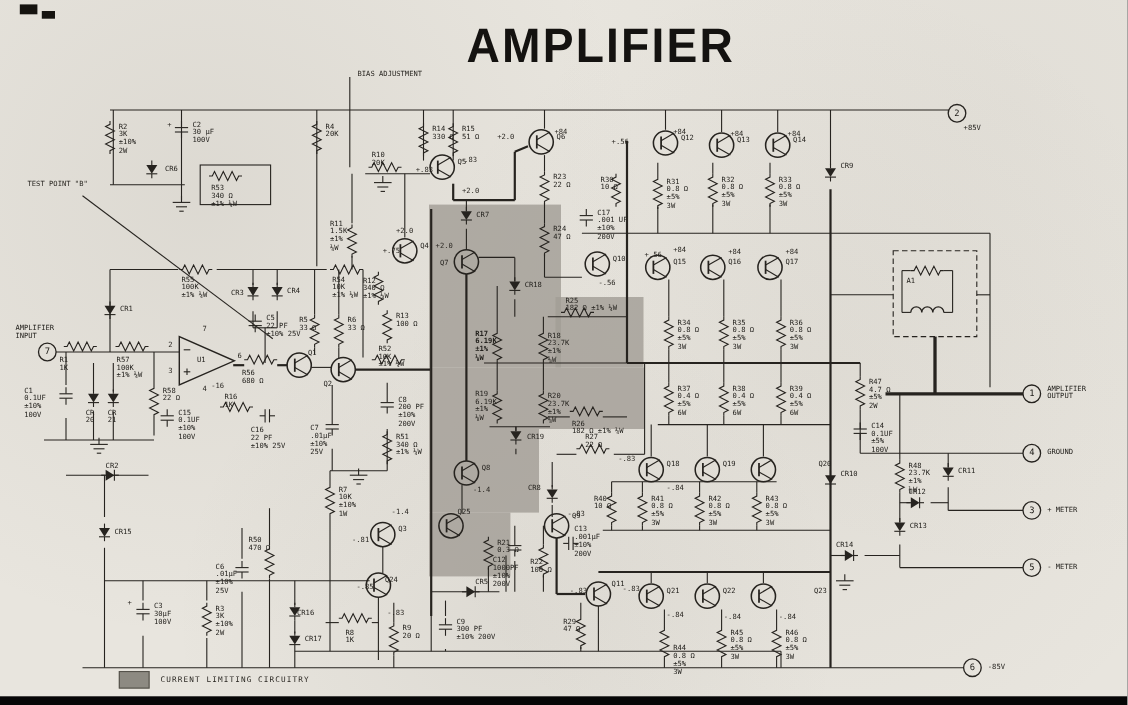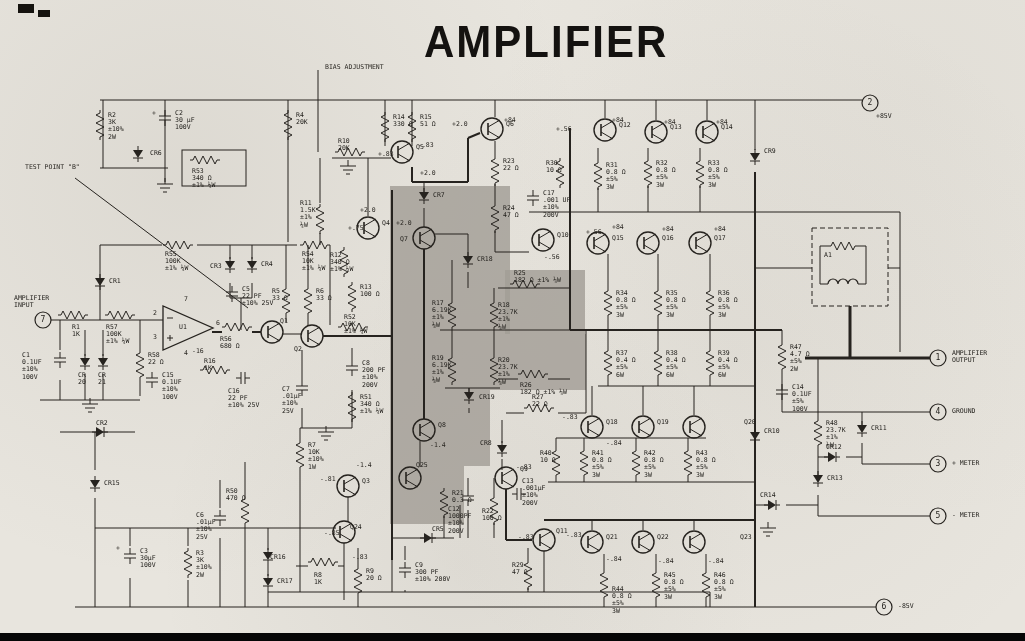--- a/index.html
+++ b/index.html
@@ -592,21 +592,21 @@
       <div class="clabel" style="left: 718px; top: 350px;"><div>R39</div><div>0.4 Ω</div><div>±5%</div><div>6W</div></div>
       <div class="clabel" style="left: 165px; top: 251px;"><div>R55</div><div>100K</div><div>±1% ¼W</div></div>
       <div class="clabel" style="left: 210px; top: 263px;"><div>CR3</div></div>
       <div class="clabel" style="left: 261px; top: 261px;"><div>CR4</div></div>
       <div class="clabel" style="left: 302px; top: 251px;"><div>R54</div><div>10K</div><div>±1% ¼W</div></div>
       <div class="clabel" style="left: 300px; top: 200px;"><div>R11</div><div>1.5K</div><div>±1%</div><div>¼W</div></div>
       <div class="clabel" style="left: 382px; top: 220px;"><div>Q4</div></div>
       <div class="clabel" style="left: 330px; top: 252px;"><div>R12</div><div>340 Ω</div><div>±1% ¼W</div></div>
       <div class="clabel" style="left: 360px; top: 284px;"><div>R13</div><div>100 Ω</div></div>
       <div class="clabel" style="left: 109px; top: 278px;"><div>CR1</div></div>
-      <div class="clabel" style="left: 72px; top: 324px;"><div>R1</div><div>1K</div></div>
+      <div class="clabel" style="left: 54px; top: 324px;"><div>R1</div><div>1K</div></div>
       <div class="clabel" style="left: 106px; top: 324px;"><div>R57</div><div>100K</div><div>±1% ¼W</div></div>
       <div class="clabel" style="left: 22px; top: 352px;"><div>C1</div><div>0.1UF</div><div>±10%</div><div>100V</div></div>
       <div class="clabel" style="left: 78px; top: 372px;"><div>CR</div><div>20</div></div>
       <div class="clabel" style="left: 98px; top: 372px;"><div>CR</div><div>21</div></div>
       <div class="clabel" style="left: 148px; top: 352px;"><div>R58</div><div>22 Ω</div></div>
       <div class="clabel" style="left: 179px; top: 324px;"><div>U1</div></div>
       <div class="clabel" style="left: 242px; top: 286px;"><div>C5</div><div>22 PF</div><div>±10% 25V</div></div>
       <div class="clabel" style="left: 220px; top: 336px;"><div>R56</div><div>680 Ω</div></div>
       <div class="clabel" style="left: 162px; top: 372px;"><div>C15</div><div>0.1UF</div><div>±10%</div><div>100V</div></div>
       <div class="clabel" style="left: 204px; top: 358px;"><div>R16</div><div>1K</div></div>
@@ -628,21 +628,21 @@
       <div class="clabel" style="left: 196px; top: 512px;"><div>C6</div><div>.01µF</div><div>±10%</div><div>25V</div></div>
       <div class="clabel" style="left: 140px; top: 548px;"><div>C3</div><div>30µF</div><div>100V</div></div>
       <div class="clabel" style="left: 196px; top: 550px;"><div>R3</div><div>3K</div><div>±10%</div><div>2W</div></div>
       <div class="clabel" style="left: 242px; top: 554px; padding-left: 28px;"><div>CR16</div></div>
       <div class="clabel" style="left: 277px; top: 578px;"><div>CR17</div></div>
       <div class="clabel" style="left: 314px; top: 572px;"><div>R8</div><div>1K</div></div>
       <div class="clabel" style="left: 366px; top: 568px;"><div>R9</div><div>20 Ω</div></div>
       <div class="clabel" style="left: 433px; top: 192px;"><div>CR7</div></div>
       <div class="clabel" style="left: 400px; top: 236px;"><div>Q7</div></div>
       <div class="clabel" style="left: 477px; top: 256px;"><div>CR18</div></div>
-      <div class="clabel" style="left: 432px; top: 300px;"><div>R17</div><div>6.19K</div><div>±1%</div><div>⅛W</div></div>
+      <div class="clabel" style="left: 432px; top: 300px; font-weight: bold;"><div>R17</div><div>6.19K</div><div>±1%</div><div>⅛W</div></div>
       <div class="clabel" style="left: 498px; top: 302px;"><div>R18</div><div>23.7K</div><div>±1%</div><div>⅛W</div></div>
       <div class="clabel" style="left: 514px; top: 270px;"><div>R25</div><div>182 Ω ±1% ¼W</div></div>
       <div class="clabel" style="left: 432px; top: 355px;"><div>R19</div><div>6.19K</div><div>±1%</div><div>⅛W</div></div>
       <div class="clabel" style="left: 498px; top: 357px;"><div>R20</div><div>23.7K</div><div>±1%</div><div>⅛W</div></div>
       <div class="clabel" style="left: 520px; top: 382px;"><div>R26</div><div>182 Ω ±1% ¼W</div></div>
       <div class="clabel" style="left: 444px; top: 394px; padding-left: 35px;"><div>CR19</div></div>
       <div class="clabel" style="left: 532px; top: 394px;"><div>R27</div><div>22 Ω</div></div>
       <div class="clabel" style="left: 438px; top: 422px;"><div>Q8</div></div>
       <div class="clabel" style="left: 416px; top: 462px;"><div>Q25</div></div>
       <div class="clabel" style="left: 452px; top: 490px;"><div>R21</div><div>0.3 Ω</div></div>
@@ -705,36 +705,40 @@
       <div class="ann" style="left: 586px; top: 229px;">+.56</div>
       <div class="ann" style="left: 612px; top: 224px;">+84</div>
       <div class="ann" style="left: 662px; top: 226px;">+84</div>
       <div class="ann" style="left: 714px; top: 226px;">+84</div>
       <div class="ann" style="left: 544px; top: 254px;">-.56</div>
       <div class="ann" style="left: 360px; top: 207px;">+2.0</div>
       <div class="ann" style="left: 348px; top: 225px;">+.75</div>
       <div class="ann" style="left: 396px; top: 220px;">+2.0</div>
       <div class="ann" style="left: 430px; top: 442px;">-1.4</div>
       <div class="ann" style="left: 356px; top: 462px;">-1.4</div>
-      <div class="ann" style="left: 320px; top: 476px;">-.81</div>
+      <div class="ann" style="left: 320px; top: 488px;">-.81</div>
       <div class="ann" style="left: 324px; top: 530px;">-.85</div>
       <div class="ann" style="left: 352px; top: 554px;">-.83</div>
       <div class="ann" style="left: 516px; top: 464px;">-.83</div>
       <div class="ann" style="left: 518px; top: 534px;">-.83</div>
       <div class="ann" style="left: 606px; top: 556px;">-.84</div>
       <div class="ann" style="left: 658px; top: 558px;">-.84</div>
       <div class="ann" style="left: 708px; top: 558px;">-.84</div>
       <div class="ann" style="left: 562px; top: 414px;">-.83</div>
       <div class="ann" style="left: 606px; top: 440px;">-.84</div>
       <div class="ann" style="left: 566px; top: 532px;">-.83</div>
       <div class="ann" style="left: 192px; top: 348px;">-16</div>
       <div class="ann" style="left: 153px; top: 310px;">2</div>
       <div class="ann" style="left: 153px; top: 334px;">3</div>
       <div class="ann" style="left: 216px; top: 320px;">6</div>
       <div class="ann" style="left: 184px; top: 296px;">7</div>
       <div class="ann" style="left: 184px; top: 350px;">4</div>
       <div class="ann" style="left: 152px; top: 110px;">+</div>
       <div class="ann" style="left: 116px; top: 545px;">+</div>
     </div>
+  <div id="legend">
+    <div class="swatch" id="legend-swatch" style="background: rgb(141, 138, 130);"></div>
+    <div class="ltext">CURRENT LIMITING CIRCUITRY</div>
+  </div>
   <div id="botbar"></div>
 <div class="mark" style="left: 18px; top: 4px; width: 16px; height: 9px;"></div>
     <div class="mark" style="left: 38px; top: 10px; width: 12px; height: 7px;"></div>
   </div>
 
 </body></html>

